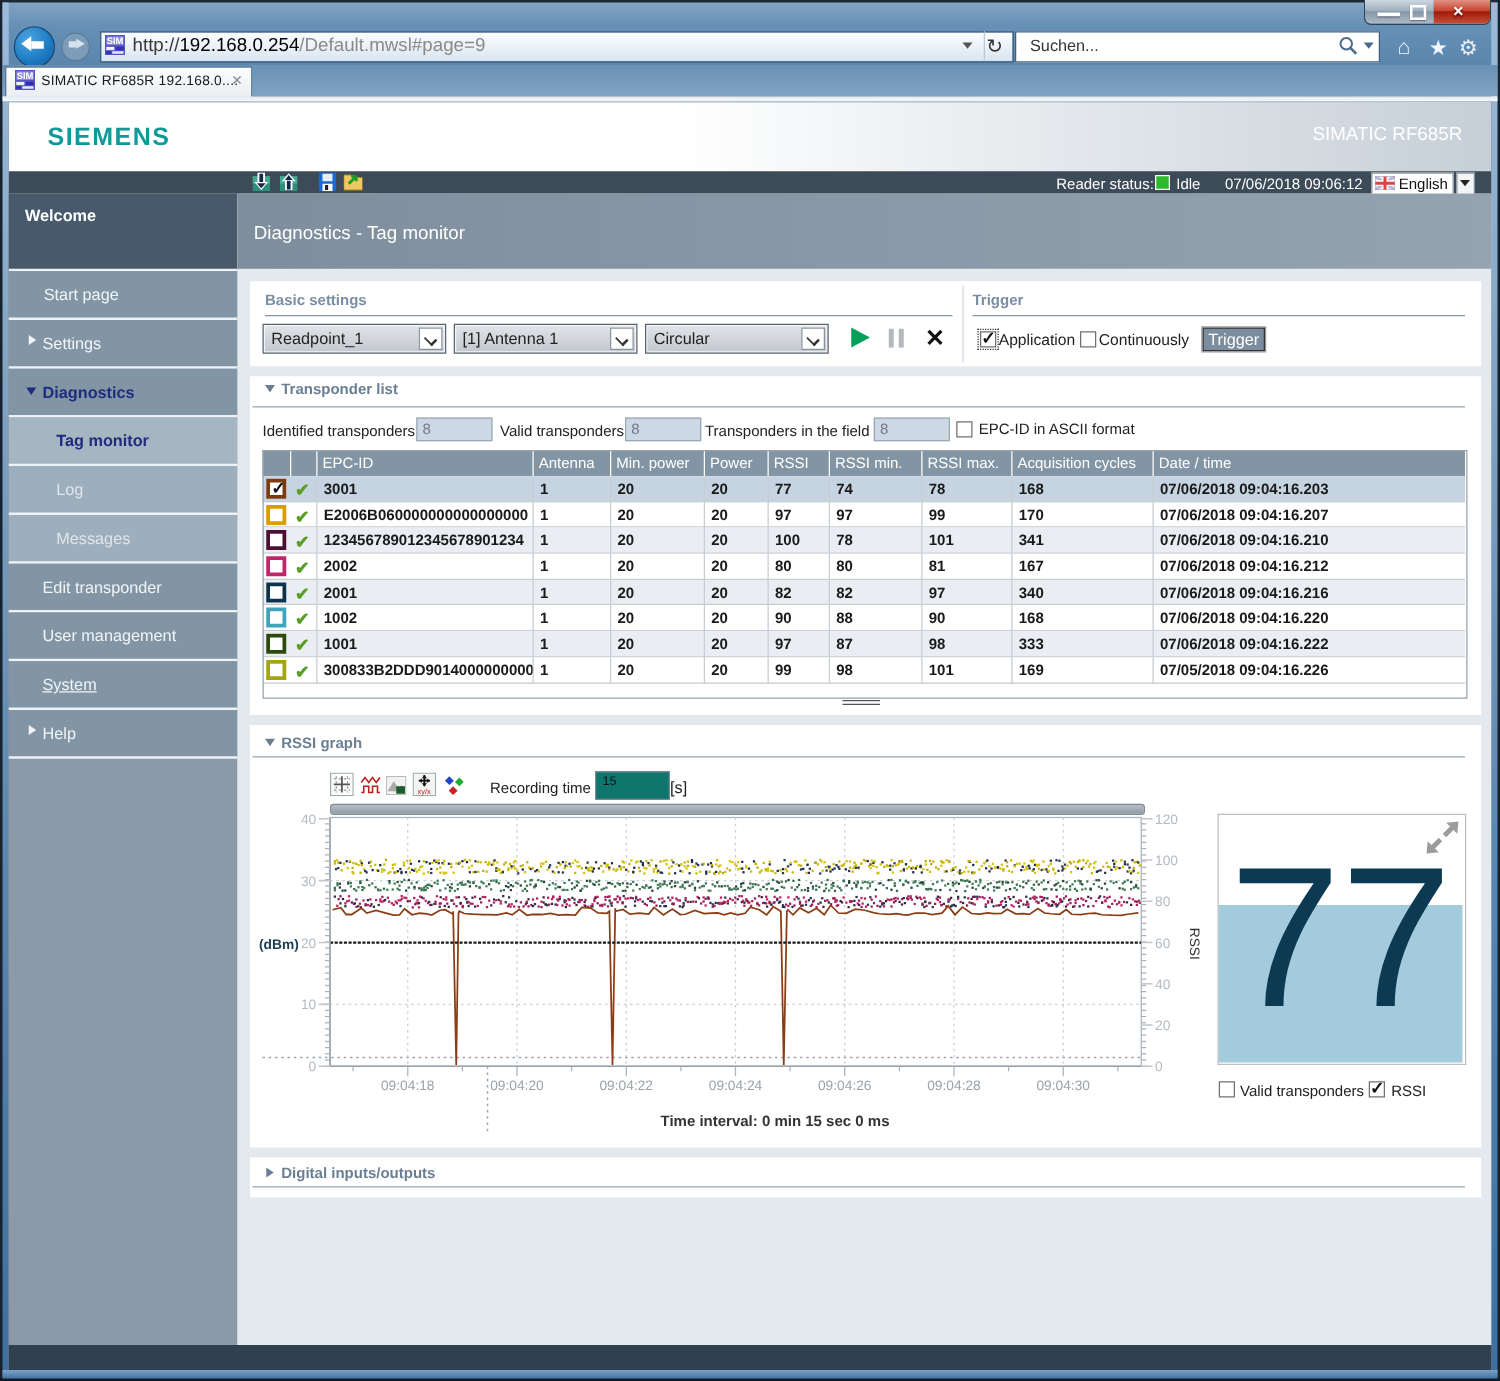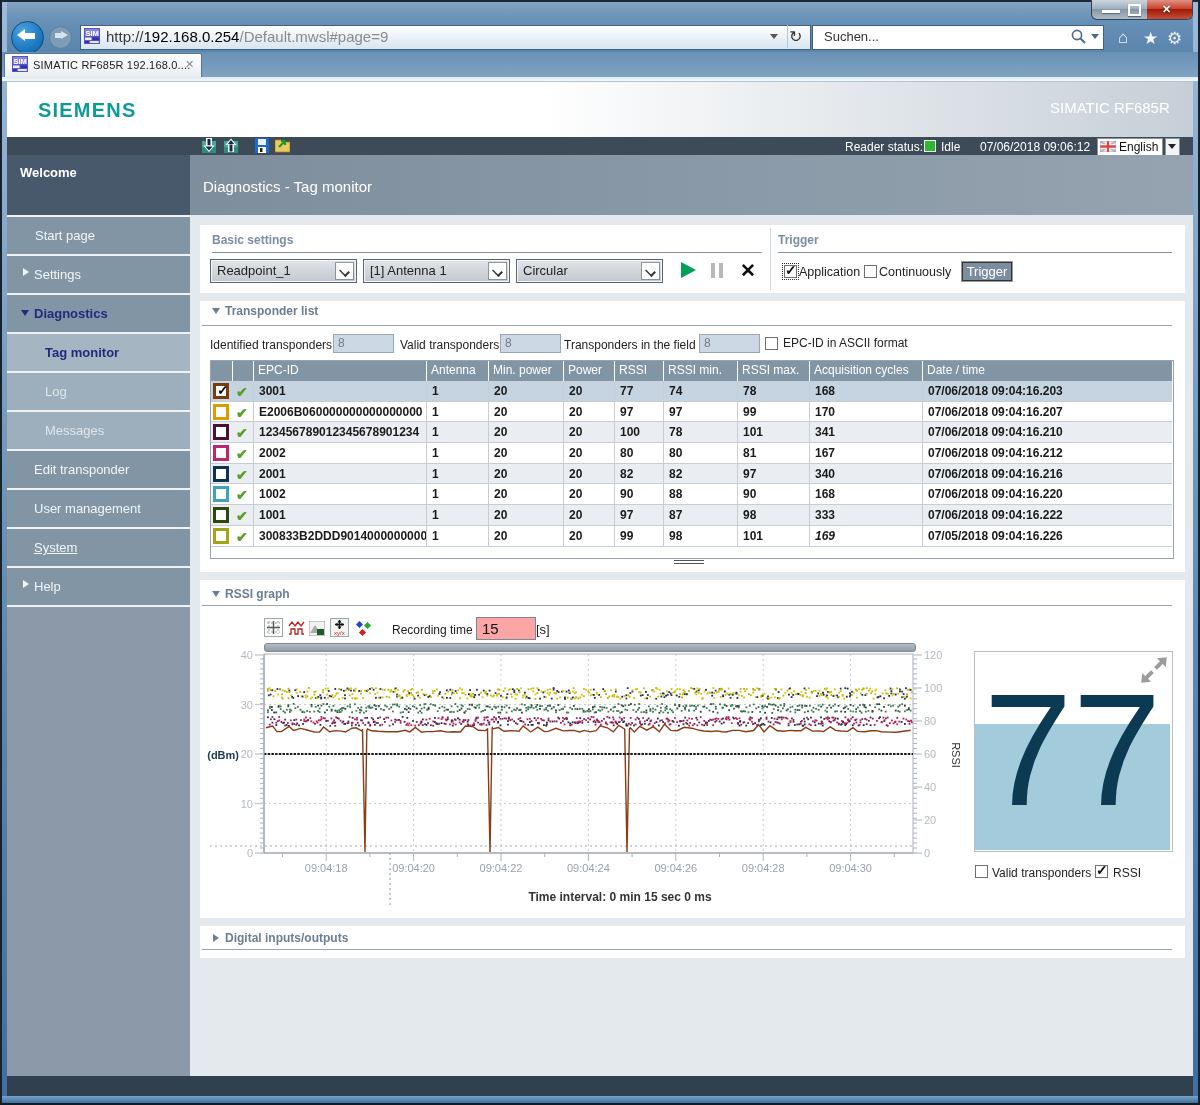--- a/index.html
+++ b/index.html
@@ -322,21 +322,21 @@
     <div style="position:absolute;left:210px;top:526px;width:962px;height:20px;background:#ffffff;border-bottom:1px solid #c8cdd2;"></div>
     <div style="position:absolute;left:213px;top:528px;width:10px;height:10px;border:3px solid #a4a414;background:#fff;"></div>
     <div style="position:absolute;left:236px;top:529px;font-size:14px;font-weight:bold;color:#5a9e28;">✔</div>
     <div style="position:absolute;left:259px;top:526px;height:21px;line-height:21px;font-weight:bold;color:#1a1a1a;white-space:nowrap;">300833B2DDD9014000000000</div>
     <div style="position:absolute;left:432px;top:526px;height:21px;line-height:21px;font-weight:bold;color:#1a1a1a;white-space:nowrap;">1</div>
     <div style="position:absolute;left:494px;top:526px;height:21px;line-height:21px;font-weight:bold;color:#1a1a1a;white-space:nowrap;">20</div>
     <div style="position:absolute;left:569px;top:526px;height:21px;line-height:21px;font-weight:bold;color:#1a1a1a;white-space:nowrap;">20</div>
     <div style="position:absolute;left:620px;top:526px;height:21px;line-height:21px;font-weight:bold;color:#1a1a1a;white-space:nowrap;">99</div>
     <div style="position:absolute;left:669px;top:526px;height:21px;line-height:21px;font-weight:bold;color:#1a1a1a;white-space:nowrap;">98</div>
     <div style="position:absolute;left:743px;top:526px;height:21px;line-height:21px;font-weight:bold;color:#1a1a1a;white-space:nowrap;">101</div>
-    <div style="position:absolute;left:815px;top:526px;height:21px;line-height:21px;font-weight:bold;color:#1a1a1a;white-space:nowrap;font-style:italic;">169</div>
+    <div style="position:absolute;left:815px;top:526px;height:21px;line-height:21px;font-weight:bold;color:#1a1a1a;white-space:nowrap;">169</div>
     <div style="position:absolute;left:928px;top:526px;height:21px;line-height:21px;font-weight:bold;color:#1a1a1a;white-space:nowrap;">07/05/2018 09:04:16.226</div>
     <div style="position:absolute;left:253px;top:381px;width:1px;height:166px;background:#c8cdd2;"></div>
     <div style="position:absolute;left:426px;top:381px;width:1px;height:166px;background:#c8cdd2;"></div>
     <div style="position:absolute;left:488px;top:381px;width:1px;height:166px;background:#c8cdd2;"></div>
     <div style="position:absolute;left:563px;top:381px;width:1px;height:166px;background:#c8cdd2;"></div>
     <div style="position:absolute;left:614px;top:381px;width:1px;height:166px;background:#c8cdd2;"></div>
     <div style="position:absolute;left:663px;top:381px;width:1px;height:166px;background:#c8cdd2;"></div>
     <div style="position:absolute;left:737px;top:381px;width:1px;height:166px;background:#c8cdd2;"></div>
     <div style="position:absolute;left:809px;top:381px;width:1px;height:166px;background:#c8cdd2;"></div>
     <div style="position:absolute;left:922px;top:381px;width:1px;height:166px;background:#c8cdd2;"></div>
@@ -367,21 +367,21 @@
         <path d="M9.5 2 V11 M5 6.5 H14" stroke="#111" stroke-width="1.5"></path>
         <path d="M9.5 2 L7.5 4.5 H11.5 Z M9.5 11 L7.5 8.5 H11.5 Z M5 6.5 L7.5 4.7 V8.3 Z M14 6.5 L11.5 4.7 V8.3 Z" fill="#111"></path>
         <text x="4" y="17" font-size="6" fill="#c22" font-family="Liberation Sans">xy/x</text>
       </svg></div>
   <div class="abs" style="left:355px;top:620px;"><svg width="16" height="16" viewBox="0 0 16 16">
         <rect x="2" y="2" width="5" height="5" fill="#2244cc" transform="rotate(45 4.5 4.5)"></rect>
         <rect x="10" y="3" width="5" height="5" fill="#22aa33" transform="rotate(45 12.5 5.5)"></rect>
         <rect x="5" y="10" width="5" height="5" fill="#cc2222" transform="rotate(45 7.5 12.5)"></rect>
       </svg></div>
   <div class="abs" style="left:392px;top:623px;font-size:12px;color:#222;">Recording time</div>
-  <div class="abs" style="left:476px;top:617px;width:53px;height:19px;background:#fca5a5;border:1px solid #7a8894;font-size:15px;color:#111;padding:2px 0 0 5px;">15</div>
+  <div class="abs" style="left:476px;top:617px;width:53px;height:19px;background:#0f766e;border:1px solid #7a8894;font-size:10px;color:#111;padding:2px 0 0 5px;">15</div>
   <div class="abs" style="left:536px;top:622px;font-size:13px;color:#222;">[s]</div>
   <div class="abs" style="left:264px;top:643px;width:650px;height:7px;background:linear-gradient(#b6bec6,#8e9aa4);border:1px solid #7e8a94;border-radius:3px;"></div>
   <svg width="1010" height="330" viewBox="190 610 1010 330" style="position:absolute;left:190px;top:610px" font-family="Liberation Sans, sans-serif">
 <rect x="264" y="654" width="649" height="199" fill="#ffffff" stroke="#aab2ba" stroke-width="1"></rect>
 <line x1="326.2" y1="654" x2="326.2" y2="853" stroke="#c9ced4" stroke-width="1" stroke-dasharray="2,3"></line>
       <line x1="413.6" y1="654" x2="413.6" y2="853" stroke="#c9ced4" stroke-width="1" stroke-dasharray="2,3"></line>
       <line x1="501.0" y1="654" x2="501.0" y2="853" stroke="#c9ced4" stroke-width="1" stroke-dasharray="2,3"></line>
       <line x1="588.4" y1="654" x2="588.4" y2="853" stroke="#c9ced4" stroke-width="1" stroke-dasharray="2,3"></line>
       <line x1="675.8" y1="654" x2="675.8" y2="853" stroke="#c9ced4" stroke-width="1" stroke-dasharray="2,3"></line>
       <line x1="763.2" y1="654" x2="763.2" y2="853" stroke="#c9ced4" stroke-width="1" stroke-dasharray="2,3"></line>

